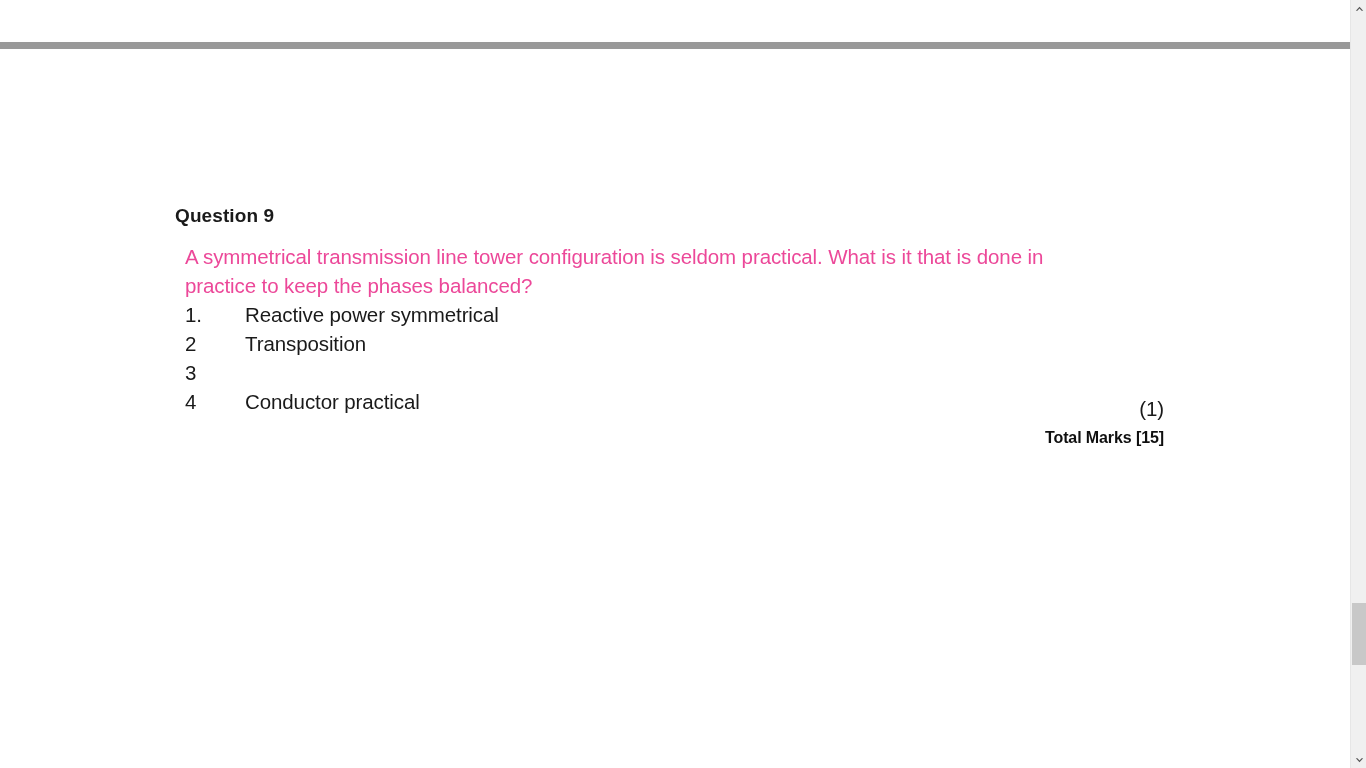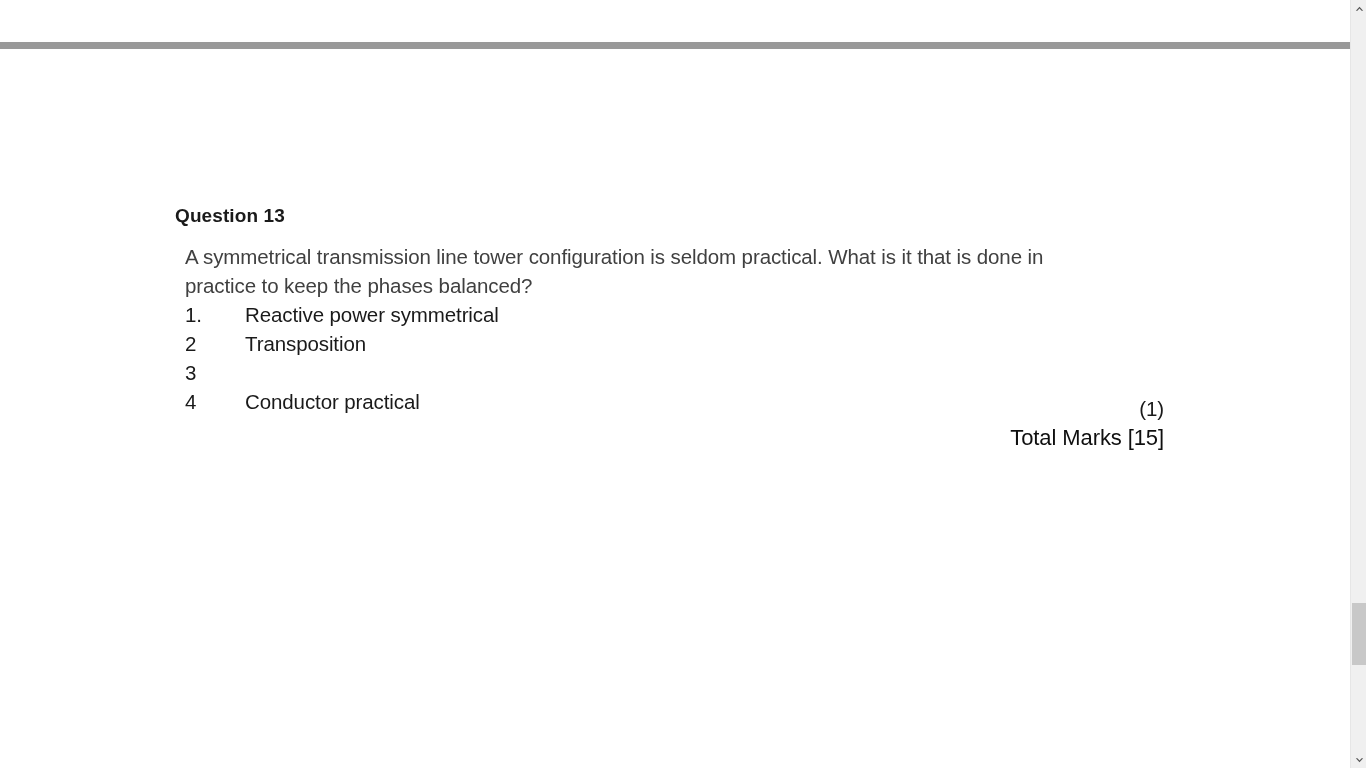--- a/index.html
+++ b/index.html
@@ -62,21 +62,21 @@
     letter-spacing: 0.1px;
   }
 
   .question-body {
     margin-left: 10px;
     width: 915px;
   }
 
   .question-text {
     font-size: 20.5px;
-    color: #404040;
+    color: #ec4899;
     line-height: 29px;
     margin: 0;
     letter-spacing: -0.1px;
   }
 
   .options {
     list-style: none;
     margin: 0;
     padding: 0;
   }
@@ -109,22 +109,22 @@
   }
 
   .marks-per-question {
     font-size: 20.5px;
     color: #1a1a1a;
     line-height: 29px;
     letter-spacing: -0.1px;
   }
 
   .marks-total {
-    font-size: 22px;
-    font-weight: normal;
+    font-size: 16px;
+    font-weight: bold;
     color: #0f0f0f;
     line-height: 29px;
     letter-spacing: -0.1px;
   }
 
   
   .scrollbar {
     position: absolute;
     right: 0;
     top: 0;
@@ -164,21 +164,21 @@
 <body>
 
 <div class="doc-viewport">
 
   <div class="top-rule"></div>
 
   <div class="page">
 
     <div class="question-block">
 
-      <h2 class="question-heading">Question 13</h2>
+      <h2 class="question-heading">Question 9</h2>
 
       <div class="question-body">
 
         <p class="question-text">A symmetrical transmission line tower configuration is seldom practical. What is it that is done in practice to keep the phases balanced?</p>
 
         <div class="options">
 
           <div class="option-row">
             <span class="option-num">1.</span>
             <span class="option-label">Reactive power symmetrical</span>

